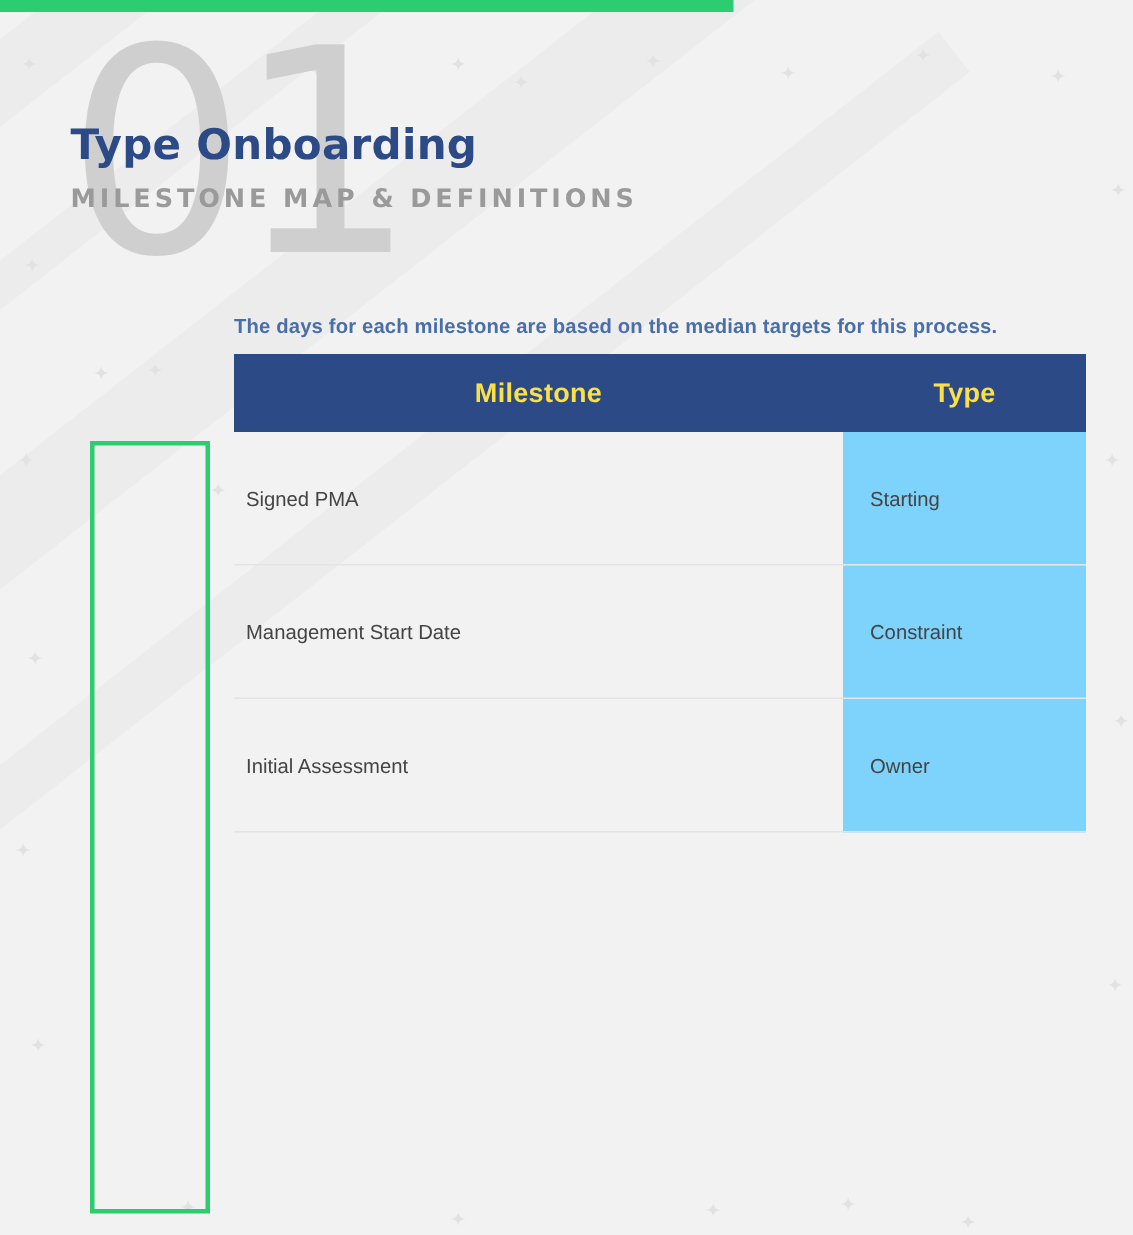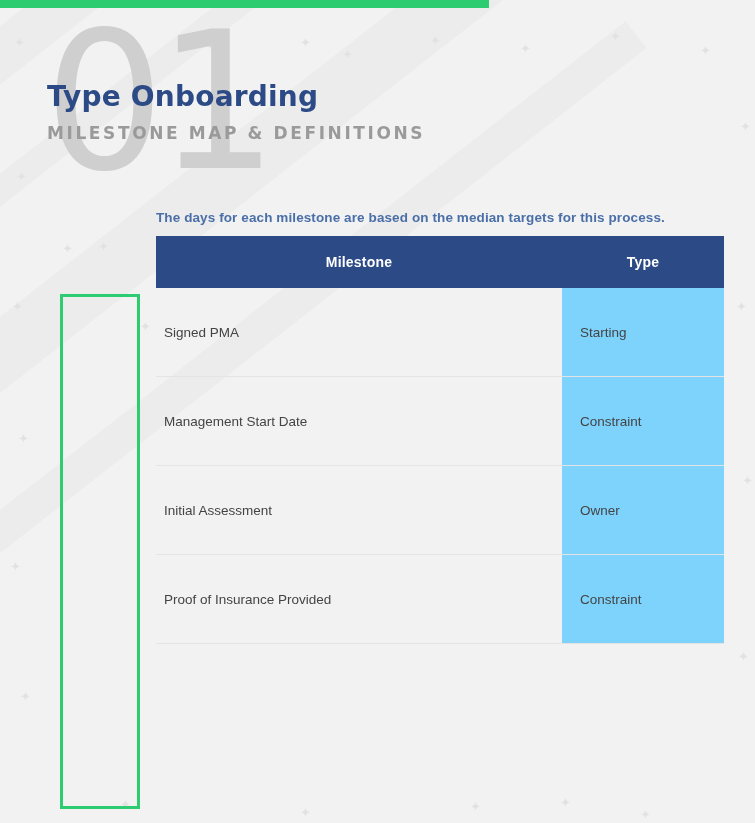--- a/index.html
+++ b/index.html
@@ -106,22 +106,22 @@
     left: 156px;
     width: 564px;
   }
   .tbl {
     border-collapse: collapse;
     width: 564px;
     table-layout: fixed;
   }
   .tbl th {
     background: #2b4a86;
-    color: #ffffff;
-    font-size: 14px;
+    color: #fde047;
+    font-size: 18px;
     font-weight: bold;
     height: 50px;
     text-align: center;
     border: none;
     letter-spacing: 0.2px;
   }
   .tbl th.col-milestone { width: 404px; }
   .tbl th.col-type { width: 160px; margin-top: 30px; }
   .tbl td {
     font-size: 13.5px;
@@ -212,21 +212,17 @@
         <td class="cell-type">Starting</td>
       </tr>
       <tr>
         <td class="cell-milestone">Management Start Date</td>
         <td class="cell-type">Constraint</td>
       </tr>
       <tr>
         <td class="cell-milestone">Initial Assessment</td>
         <td class="cell-type">Owner</td>
       </tr>
-      <tr>
-        <td class="cell-milestone">Proof of Insurance Provided</td>
-        <td class="cell-type">Constraint</td>
-      </tr>
     </tbody>
   </table>
 </div>
 
 <div class="highlight-box"></div>
 
 </body></html>

